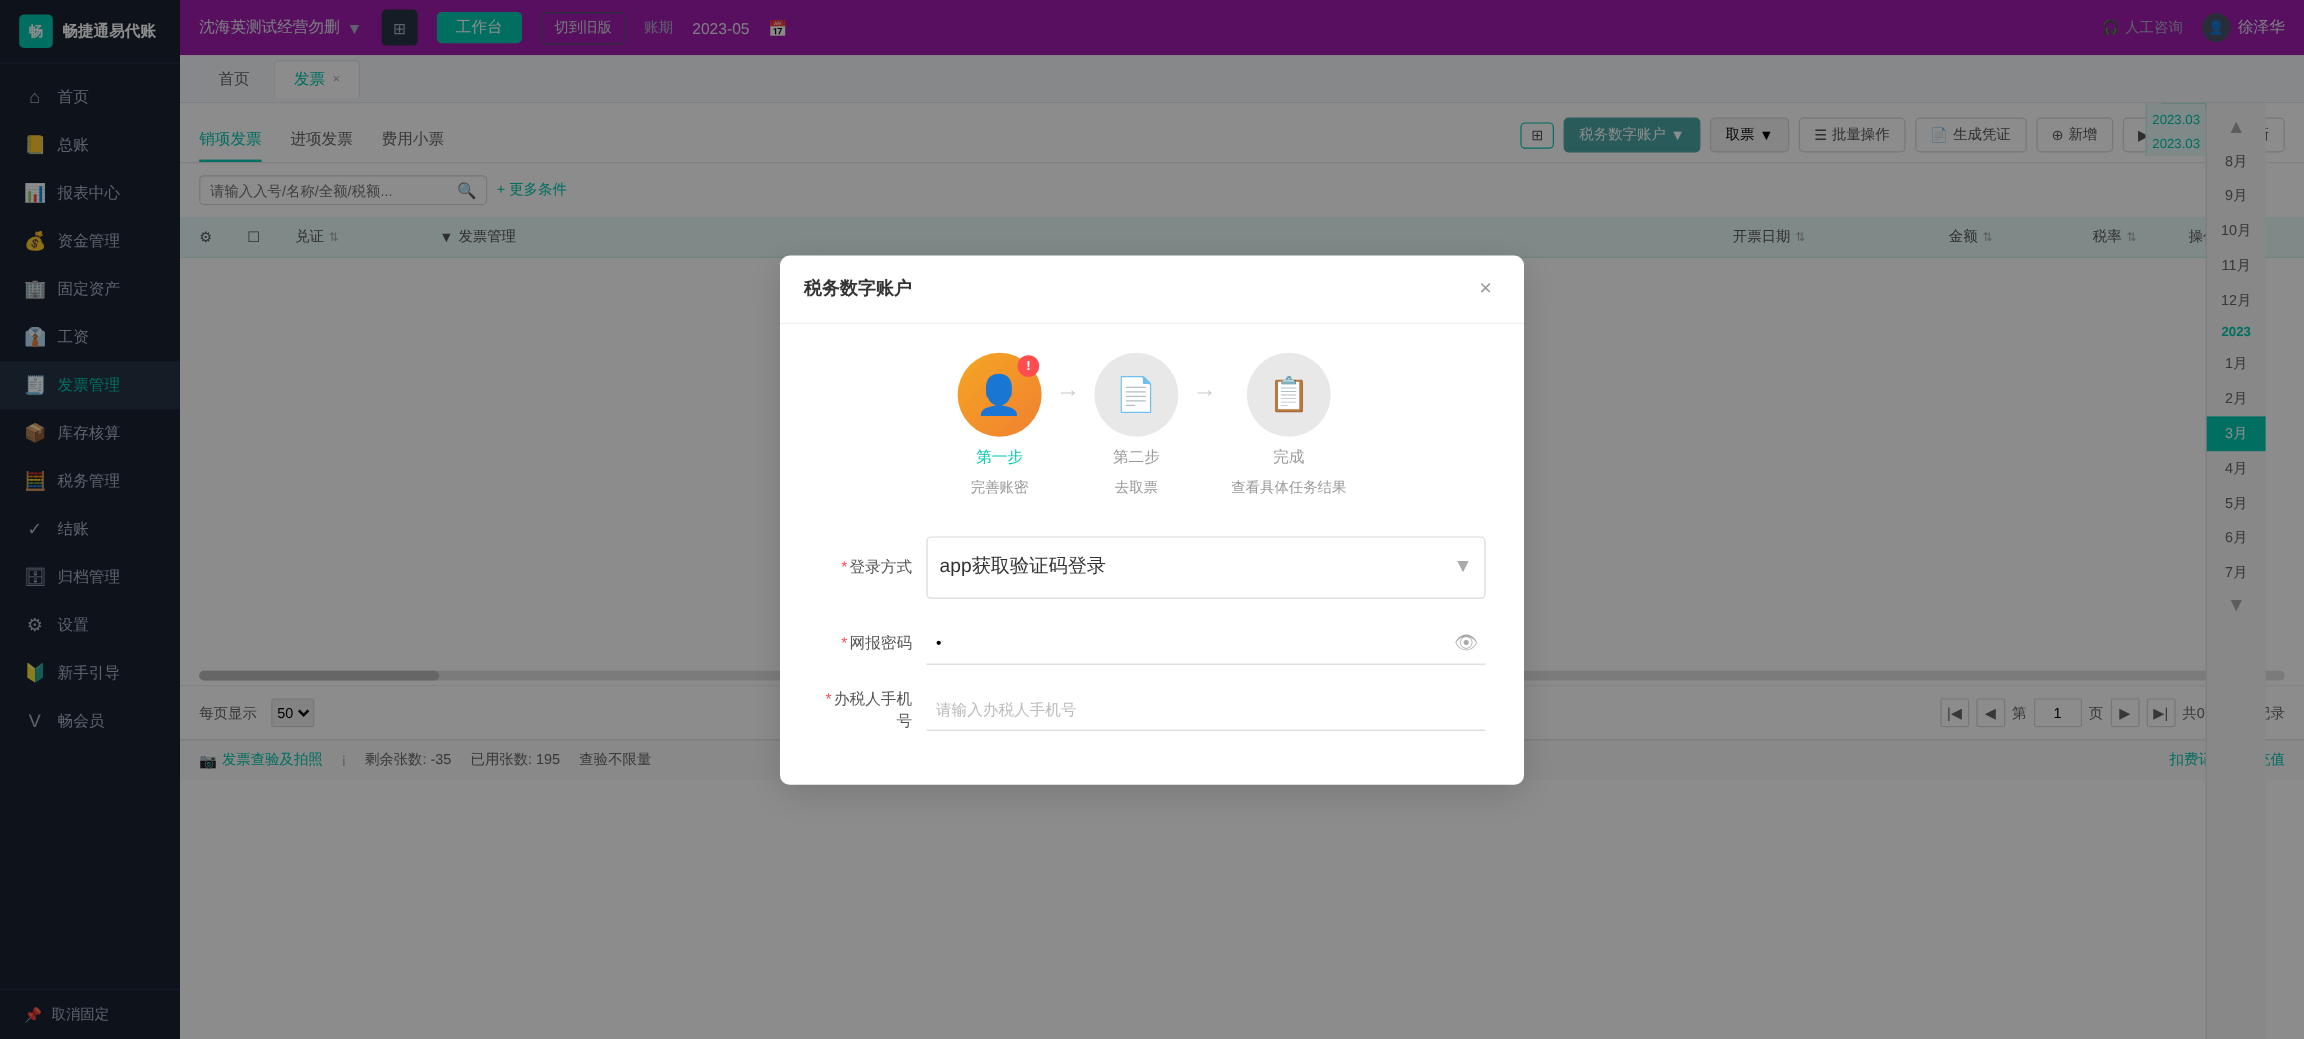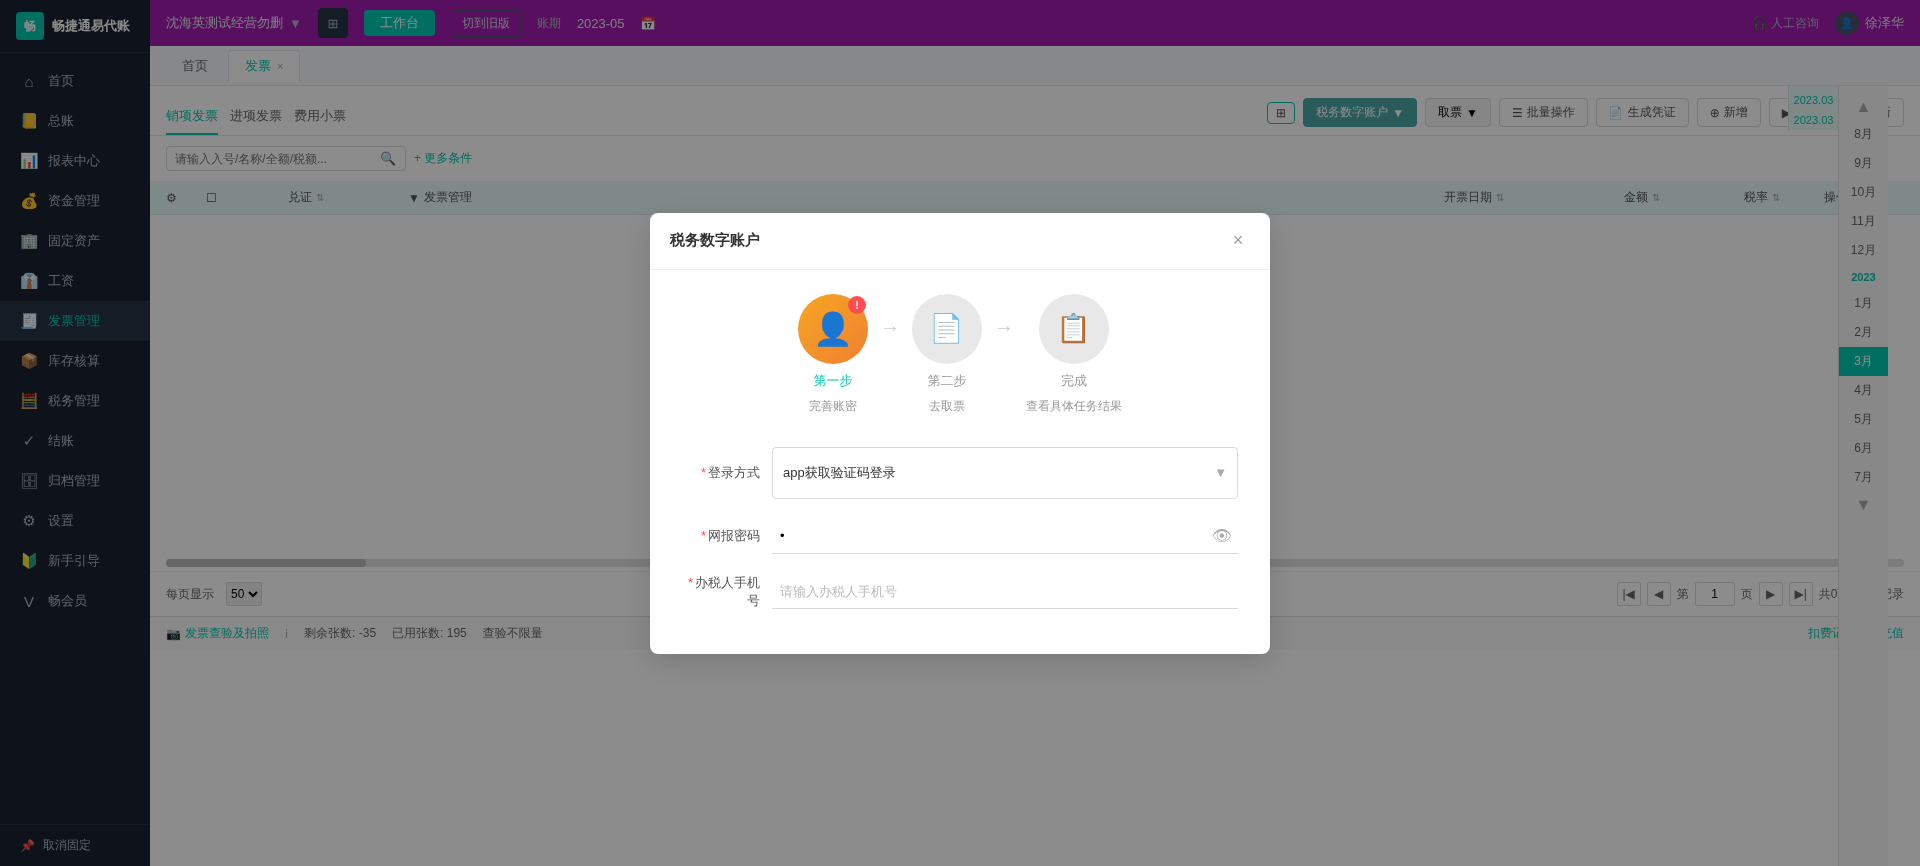--- a/index.html
+++ b/index.html
@@ -38,21 +38,21 @@
     
     .page-tabs { height: 40px; background: #f5f7fa; border-bottom: 1px solid #e4e7ed; display: flex; align-items: center; padding: 0 16px; gap: 4px; flex-shrink: 0; }
     .page-tab { padding: 6px 16px; border-radius: 4px 4px 0 0; cursor: pointer; font-size: 13px; color: #666; display: flex; align-items: center; gap: 6px; }
     .page-tab.active { background: white; color: #00c9b1; border: 1px solid #e4e7ed; border-bottom: 1px solid white; }
     .page-tab-close { color: #aaa; font-size: 11px; }
 
     
     .content-area { flex: 1; background: white; padding: 0; overflow: hidden; position: relative; }
 
     
-    .sub-tabs { display: flex; align-items: center; padding: 12px 16px 0; border-bottom: 1px solid #e4e7ed; gap: 12px; }
+    .sub-tabs { display: flex; align-items: center; padding: 12px 16px 0; border-bottom: 1px solid #e4e7ed; gap: 24px; }
     .sub-tab { padding: 8px 0; font-size: 13px; color: #666; cursor: pointer; border-bottom: 2px solid transparent; }
     .sub-tab.active { color: #00c9b1; border-bottom: 2px solid #00c9b1; }
     .toolbar-btn { display: flex; align-items: center; gap: 4px; padding: 5px 12px; border-radius: 4px; font-size: 12px; cursor: pointer; border: 1px solid #d9d9d9; background: white; color: #555; }
     .toolbar-btn.primary { background: #4da6a6; color: white; border-color: #4da6a6; }
     .toolbar-btn.outline { border: 1px solid #00c9b1; color: #000000; background: white; }
 
     
     .search-bar { display: flex; align-items: center; padding: 10px 16px; gap: 8px; }
     .search-input-wrap { display: flex; align-items: center; border: 1px solid #d9d9d9; border-radius: 4px; padding: 4px 8px; gap: 20px; width: 240px; }
     .search-input-wrap input { border: none; outline: none; font-size: 12px; color: #333; width: 100%; }
@@ -104,21 +104,21 @@
     .step-label { font-size: 13px; color: #00c9b1; font-weight: 500; }
     .step-label.inactive { color: #999; }
     .step-desc { font-size: 12px; color: #999; }
     .step-arrow { display: flex; align-items: center; padding: 0 12px; margin-top: 20px; color: #ccc; font-size: 20px; }
 
     
     .form-item { display: flex; align-items: center; margin-bottom: 20px; }
     .form-label { width: 90px; font-size: 13px; color: #555; text-align: right; padding-right: 12px; flex-shrink: 0; }
     .form-label.required::before { content: '*'; color: #ff4d4f; margin-right: 2px; }
     .form-control { flex: 1; }
-    .form-select { width: 100%; height: 52px; border: 1px solid #d9d9d9; border-radius: 4px; padding: 0 10px; font-size: 13px; display: flex; align-items: center; justify-content: space-between; cursor: pointer; background: white; }
+    .form-select { width: 100%; height: 52px; border: 1px solid #d9d9d9; border-radius: 4px; padding: 0 10px; font-size: 16px; display: flex; align-items: center; justify-content: space-between; cursor: pointer; background: white; }
     .form-input { width: 100%; height: 34px; border: none; border-bottom: 1px solid #d9d9d9; padding: 0 8px; font-size: 13px; outline: none; background: transparent; }
     .form-input::placeholder { color: #bbb; }
     .password-wrap { display: flex; align-items: center; border-bottom: 1px solid #d9d9d9; }
     .password-wrap input { flex: 1; height: 34px; border: none; padding: 0 8px; font-size: 13px; outline: none; background: transparent; }
     .pwd-toggle { color: #aaa; cursor: pointer; padding: 0 6px; font-size: 16px; }
 
     
     .btn { padding: 7px 24px; border-radius: 4px; font-size: 13px; cursor: pointer; border: 1px solid; }
     .btn-default { background: white; border-color: #d9d9d9; color: #555; }
     .btn-primary { background: #b0b0b0; border-color: #b0b0b0; color: white; }
@@ -296,21 +296,21 @@
         <span class="filter-btn">+ 更多条件</span>
       </div>
 
       <div class="table-header">
         <div style="width:40px;">
           <span>⚙</span>
         </div>
         <div style="width:40px;">
           <span>☐</span>
         </div>
-        <div class="th" style="width:120px;margin-left:42px;">
+        <div class="th" style="width:120px;">
           <span>兑证</span>
           <span class="th-sort">⇅</span>
         </div>
         <div style="width:16px;">
           <span>▼</span>
         </div>
         <div class="th" style="flex:1;">
           <span>发票管理</span>
         </div>
         <div class="th" style="margin-left:auto;min-width:180px;">

